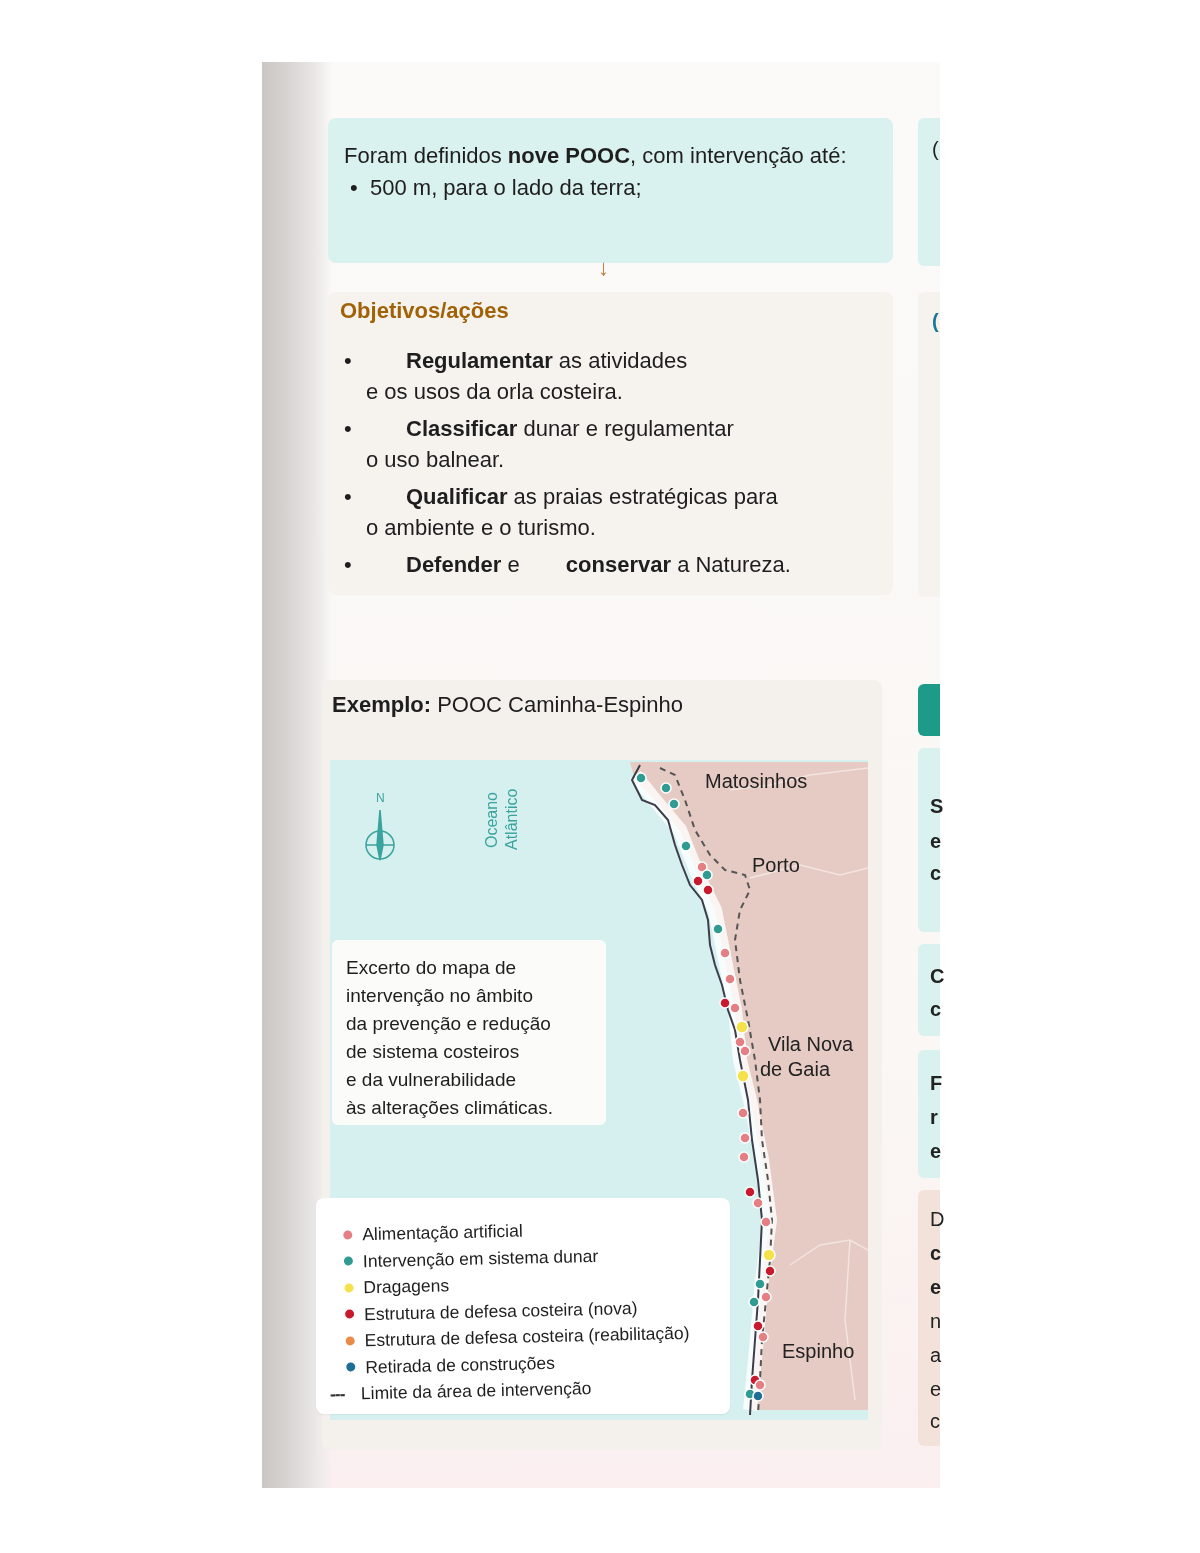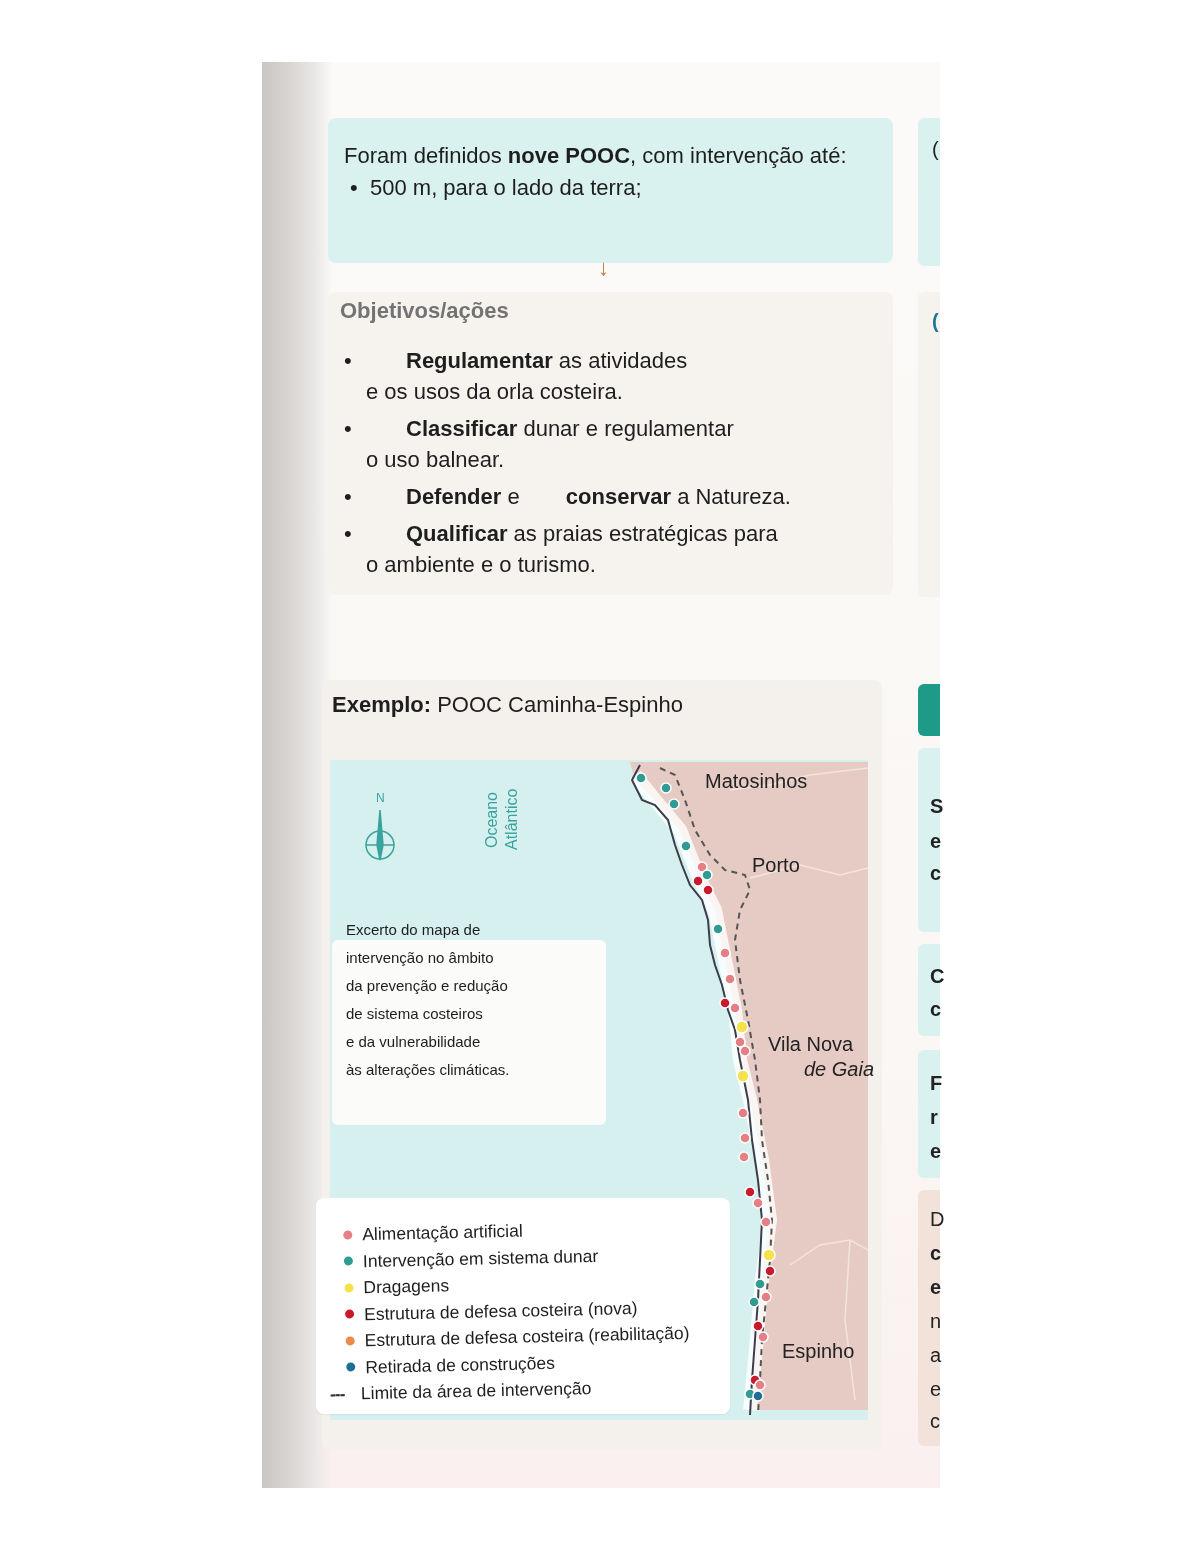--- a/index.html
+++ b/index.html
@@ -22,21 +22,21 @@
   .intro-text { position:absolute; left:344px; top:140px; font-size:22px; line-height:32px; }
   .intro-text b { font-weight:bold; }
   .intro-list { margin:0; padding:0; list-style:none; }
   .intro-list li { position:relative; padding-left:26px; }
   .intro-list li::before { content:"•"; position:absolute; left:6px; top:0; }
   .arrow { position:absolute; left:598px; top:255px; color:#c07a3c; font-size:22px; }
   .box-obj {
     position:absolute; left:328px; top:292px; width:565px; height:303px;
     background:#f6f3ef; border-radius:8px;
   }
-  .obj-title { position:absolute; left:340px; top:298px; font-size:22px; font-weight:bold; color:#737373; }
+  .obj-title { position:absolute; left:340px; top:298px; font-size:22px; font-weight:bold; color:#a16207; }
   .obj-list { position:absolute; left:344px; top:345px; margin:0; padding:0; list-style:none; font-size:22px; line-height:31px; }
   .obj-list li { position:relative; padding-left:22px; margin-bottom:6px; }
   .obj-list li::before { content:"•"; position:absolute; left:0; top:0; }
   .obj-list b { font-weight:bold;margin-left:40px; }
   .box-example {
     position:absolute; left:322px; top:680px; width:560px; height:770px;
     background:#f4f1ec; border-radius:8px;
   }
   .ex-title { position:absolute; left:332px; top:692px; font-size:22px; }
   .ex-title b { font-weight:bold;margin-top:12px; }
@@ -45,21 +45,21 @@
   .map-label { position:absolute; font-size:20px; color:#222; }
   .ocean-label {
     position:absolute; left:492px; top:780px; width:60px; height:80px;
     color:#3aa39e; font-size:16px; line-height:20px;
     transform:rotate(-90deg); transform-origin:center; text-align:center;
   }
   .caption-box {
     position:absolute; left:332px; top:940px; width:274px; height:185px;
     background:#fbfbfa; border-radius:6px;
   }
-  .caption-text { position:absolute; left:346px; top:916px; font-size:15px; line-height:28px; width:260px; }
+  .caption-text { position:absolute; left:346px; top:954px; font-size:19px; line-height:28px; width:260px; }
   .legend-box {
     position:absolute; left:316px; top:1198px; width:414px; height:216px;
     background:#ffffff; border-radius:8px; box-shadow:0 1px 2px rgba(0,0,0,0.05);
   }
   .legend { position:absolute; left:326px; top:1222px; font-size:17.5px; line-height:26.5px; transform:rotate(-1.3deg); transform-origin:left top; }
   .legend-row { display:flex; align-items:center; white-space:nowrap; }
   .dot { width:9px; height:9px; border-radius:50%; display:inline-block; margin:0 10px 0 17px; }
   .dash { display:inline-block; width:26px; margin-right:5px; letter-spacing:-1px; font-weight:bold; color:#333; }
   .right-col .tab { position:absolute; border-radius:6px 0 0 6px; }
   .right-letter { position:absolute; font-size:20px; font-weight:bold; color:#222; }
@@ -77,22 +77,22 @@
     <li>500 m, para o lado da terra;</li>
   </ul>
 </div>
 <div class="arrow">↓</div>
 
 <div class="box-obj"></div>
 <div class="obj-title">Objetivos/ações</div>
 <ul class="obj-list">
   <li><b>Regulamentar</b><span> as atividades</span><br><span>e os usos da orla costeira.</span></li>
   <li><b>Classificar</b><span> dunar e regulamentar</span><br><span>o uso balnear.</span></li>
+  <li><b>Qualificar</b><span> as praias estratégicas para</span><br><span>o ambiente e o turismo.</span></li>
   <li><b>Defender</b><span> e </span><b>conservar</b><span> a Natureza.</span></li>
-  <li><b>Qualificar</b><span> as praias estratégicas para</span><br><span>o ambiente e o turismo.</span></li>
 </ul>
 
 <div class="box-example"></div>
 <div class="ex-title"><b>Exemplo:</b><span> POOC Caminha-Espinho</span></div>
 
 <div class="map">
   <svg width="538" height="660" viewBox="0 0 538 660">
     <rect x="0" y="0" width="538" height="660" fill="#d5f0ee"></rect>
 
     <path d="M300,2 L538,2 L538,650 L420,650 L425,600 L432,520 L440,460 L432,400 L420,340 L410,300 L405,250 L395,200 L385,150 L370,120 L350,70 L325,40 L305,20 Z" fill="#e6cbc4"></path>
@@ -151,21 +151,21 @@
     </g>
   </svg>
 </div>
 
 <div class="map-label" style="left:376px;top:791px;font-size:12px;color:#3aa39e;">N</div>
 <div class="ocean-label"><span>Oceano</span><br><span>Atlântico</span></div>
 
 <div class="map-label" style="left:705px;top:770px;">Matosinhos</div>
 <div class="map-label" style="left:752px;top:854px;">Porto</div>
 <div class="map-label" style="left:768px;top:1033px;">Vila Nova</div>
-<div class="map-label" style="left:804px;top:1058px;font-style:italic;">de Gaia</div>
+<div class="map-label" style="left:760px;top:1058px;">de Gaia</div>
 <div class="map-label" style="left:782px;top:1340px;">Espinho</div>
 
 <div class="caption-box"></div>
 <div class="caption-text">
   <div>Excerto do mapa de</div>
   <div>intervenção no âmbito</div>
   <div>da prevenção e redução</div>
   <div>de sistema costeiros</div>
   <div>e da vulnerabilidade</div>
   <div>às alterações climáticas.</div>

